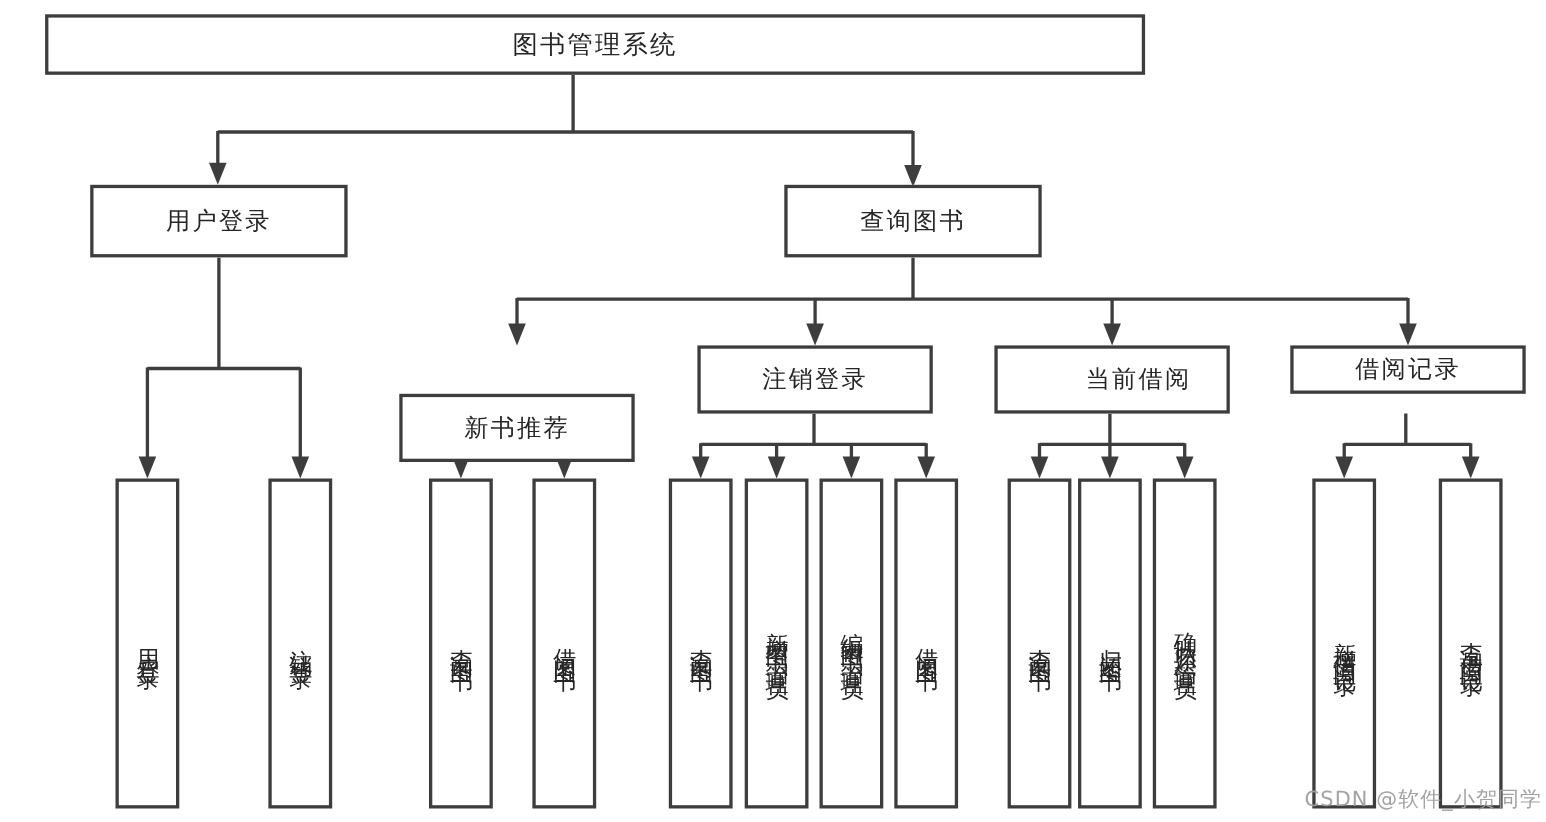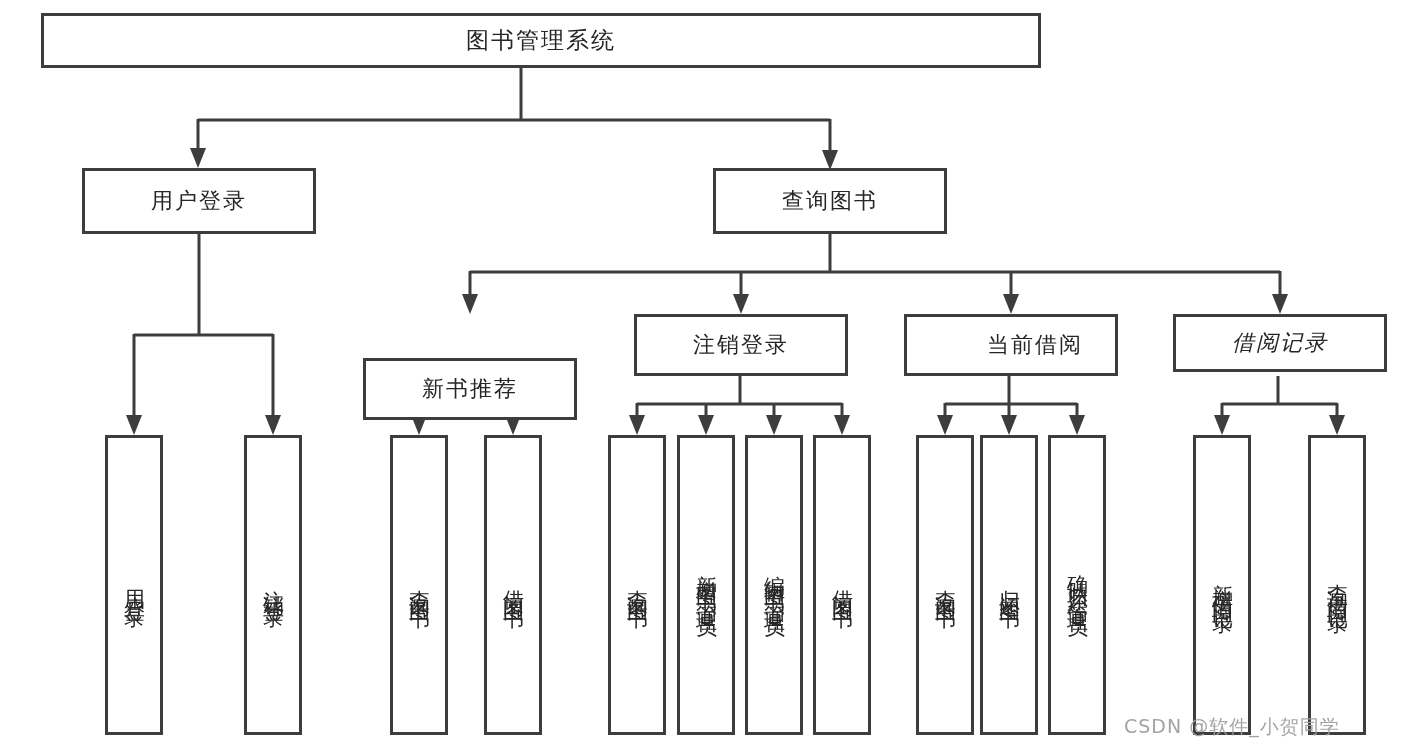--- a/index.html
+++ b/index.html
@@ -28,21 +28,21 @@
   .v-node span {
     writing-mode: vertical-rl;
     text-orientation: mixed;
     font-size: 21px;
     line-height: 1;
     letter-spacing: 6px;
     white-space: nowrap;
   }
   .watermark {
     position: absolute;
-    left: 1124px;
+    left: 1186px;
     top: 714px;
     font-size: 19px;
     letter-spacing: 1px;
     color: rgba(158, 158, 158, 0.95);
     white-space: nowrap;
     z-index: 5;
   }
 </style>
 </head>
 <body>
@@ -119,21 +119,21 @@
 
   <div class="node h-node" style="left:363px; top:314px; width:214px; height:62px;margin-top:44px;">
     <span>新书推荐</span>
   </div>
   <div class="node h-node" style="left:634px; top:314px; width:214px; height:62px;">
     <span>注销登录</span>
   </div>
   <div class="node h-node" style="left:904px; top:314px; width:214px; height:62px;padding-left:48px;">
     <span>当前借阅</span>
   </div>
-  <div class="node h-node" style="left:1173px; top:314px; width:214px; height:58px;font-style:italic;">
+  <div class="node h-node" style="left:1173px; top:314px; width:214px; height:44px;">
     <span>借阅记录</span>
   </div>
 
   <div class="node v-node" style="left:105px; top:435px; width:58px; height:300px;">
     <span>用户登录</span>
   </div>
   <div class="node v-node" style="left:244px; top:435px; width:58px; height:300px;">
     <span>注销登录</span>
   </div>
 

